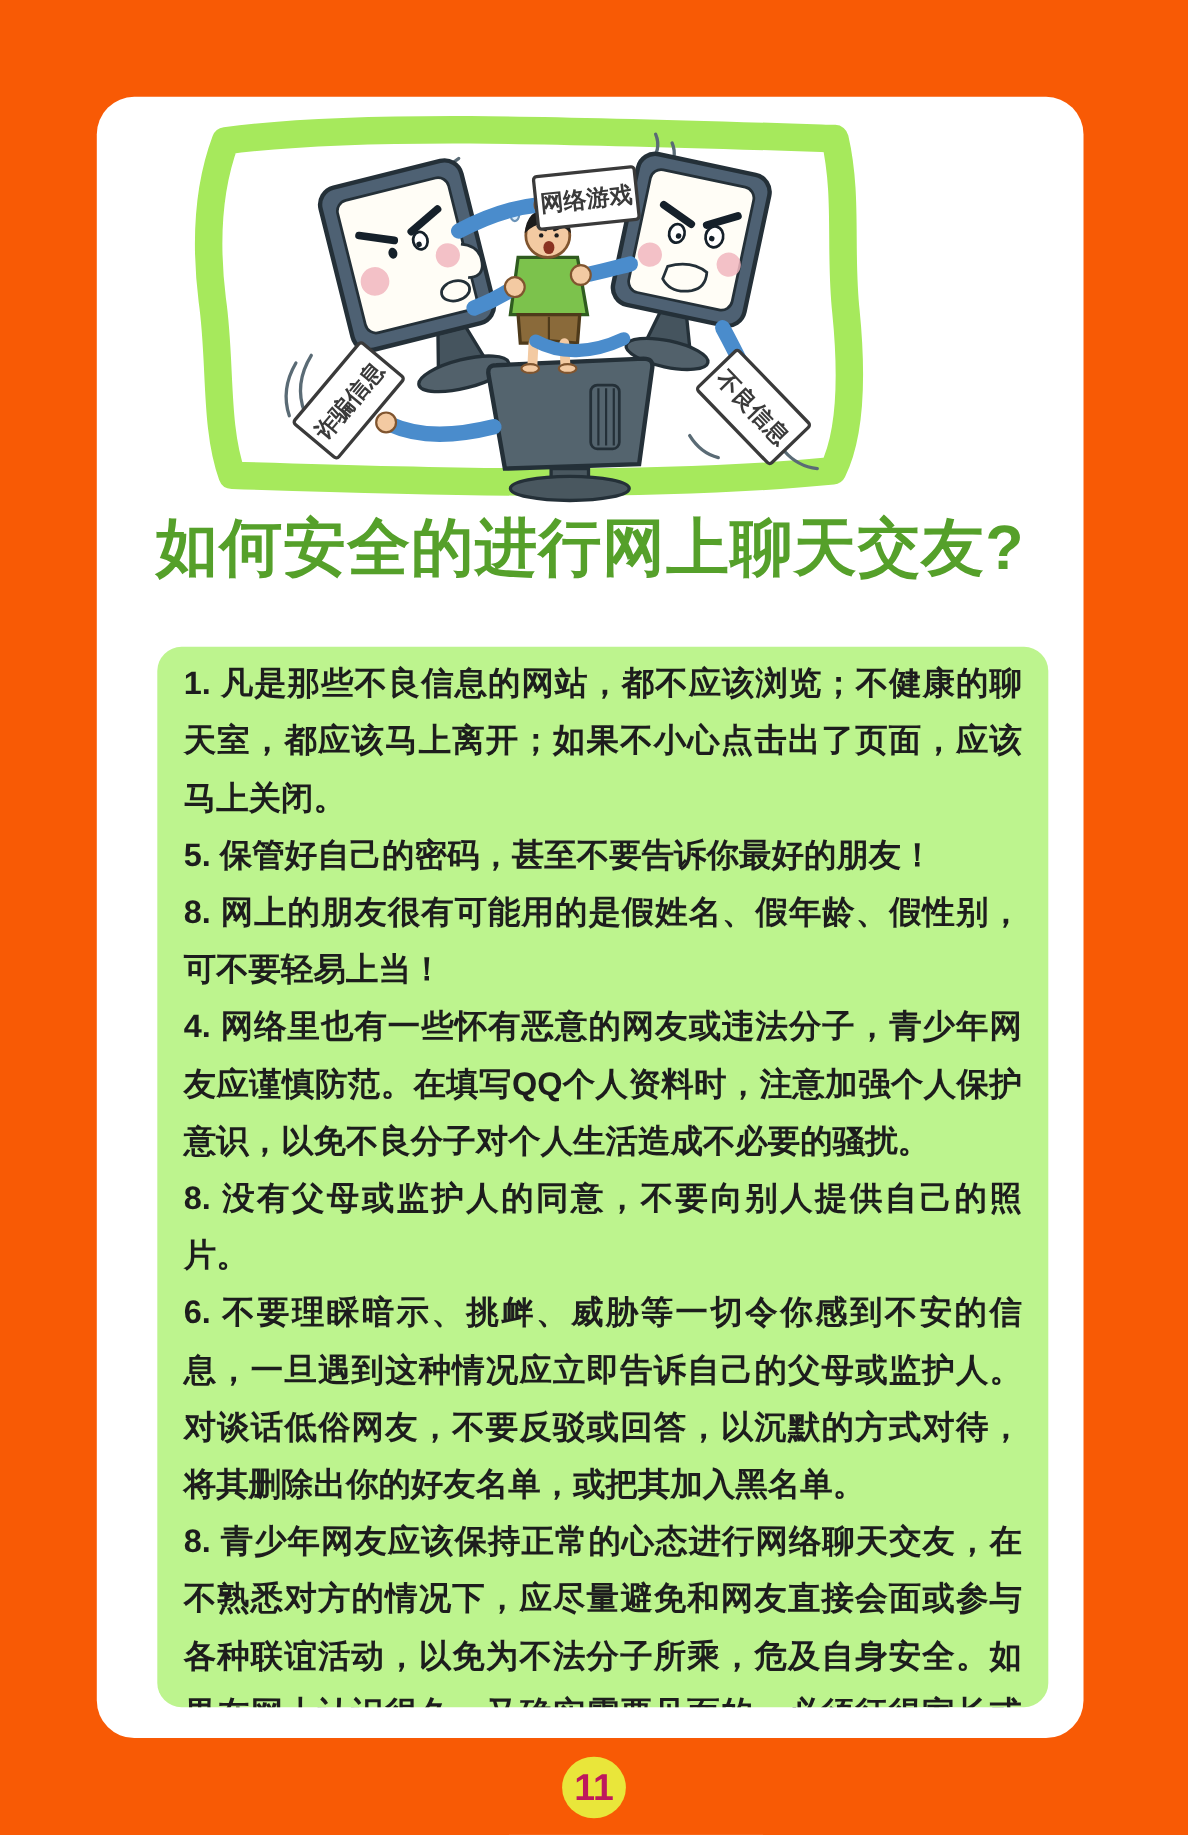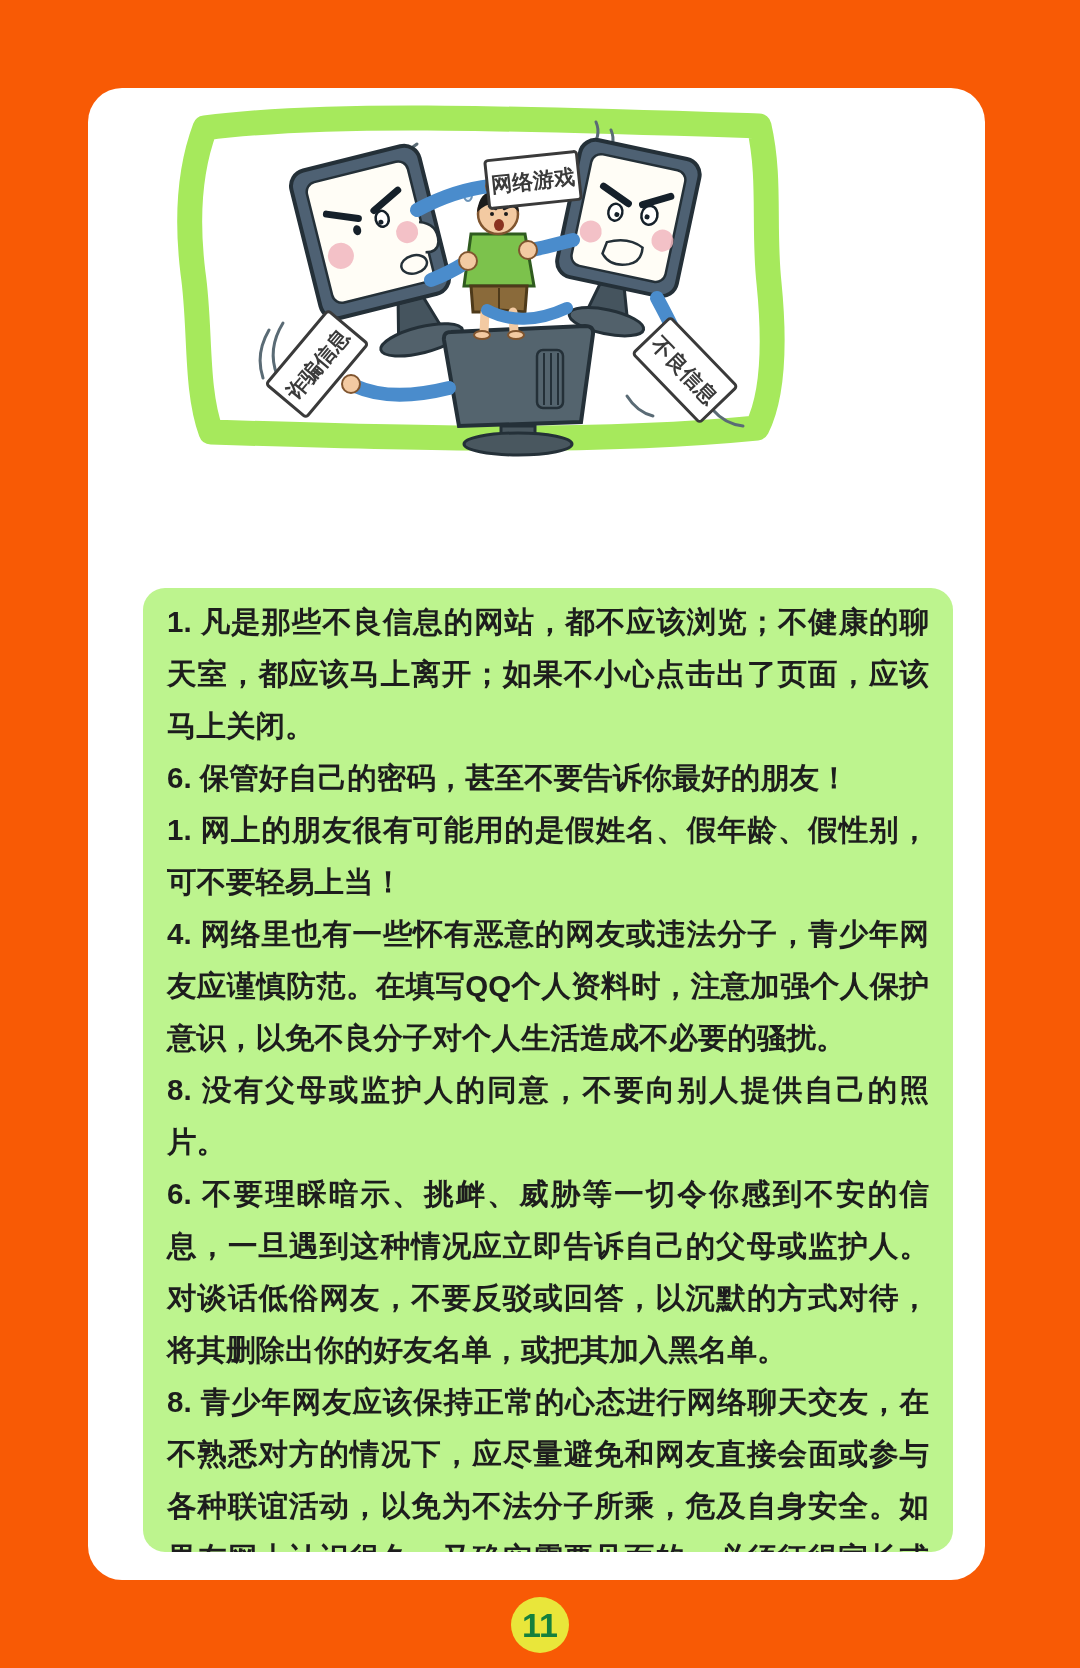--- a/index.html
+++ b/index.html
@@ -30,21 +30,21 @@
   }
   .tips p{
     margin:0;
     font-size:29.5px;line-height:52px;font-weight:600;
     color:#1d1d1d;text-align:justify;
   }
   .page-number{
     position:absolute;left:511px;top:1597px;width:58px;height:56px;
     background:#e9e63a;border-radius:50%;
     display:flex;align-items:center;justify-content:center;
-    font-size:34px;font-weight:700;color:#15803d;
+    font-size:34px;font-weight:700;color:#be185d;
   }
   svg text{font-family:"Liberation Sans","DejaVu Sans",sans-serif;}
 </style>
 </head>
 <body>
 
 <div class="page">
   <div class="card">
 
     <div class="illustration">
@@ -155,25 +155,26 @@
           <rect x="104" y="240" width="96" height="52" rx="3" fill="#ffffff" stroke="#3a3a3a" stroke-width="3"></rect>
           <text x="152" y="274" text-anchor="middle" font-size="21" font-weight="bold" fill="#3a3a3a">诈骗信息</text>
         </g>
         <g transform="rotate(46 520 272)">
           <rect x="472" y="246" width="96" height="52" rx="3" fill="#ffffff" stroke="#3a3a3a" stroke-width="3"></rect>
           <text x="520" y="280" text-anchor="middle" font-size="21" font-weight="bold" fill="#3a3a3a">不良信息</text>
         </g>
       </svg>
     </div>
 
+    <h1 class="page-title">如何安全的进行网上聊天交友?</h1>
 
     <div class="tips">
       <p>1. 凡是那些不良信息的网站，都不应该浏览；不健康的聊天室，都应该马上离开；如果不小心点击出了页面，应该马上关闭。</p>
-      <p>6. 保管好自己的密码，甚至不要告诉你最好的朋友！</p>
-      <p>1. 网上的朋友很有可能用的是假姓名、假年龄、假性别，可不要轻易上当！</p>
+      <p>5. 保管好自己的密码，甚至不要告诉你最好的朋友！</p>
+      <p>8. 网上的朋友很有可能用的是假姓名、假年龄、假性别，可不要轻易上当！</p>
       <p>4. 网络里也有一些怀有恶意的网友或违法分子，青少年网友应谨慎防范。在填写QQ个人资料时，注意加强个人保护意识，以免不良分子对个人生活造成不必要的骚扰。</p>
       <p>8. 没有父母或监护人的同意，不要向别人提供自己的照片。</p>
       <p>6. 不要理睬暗示、挑衅、威胁等一切令你感到不安的信息，一旦遇到这种情况应立即告诉自己的父母或监护人。对谈话低俗网友，不要反驳或回答，以沉默的方式对待，将其删除出你的好友名单，或把其加入黑名单。</p>
       <p>8. 青少年网友应该保持正常的心态进行网络聊天交友，在不熟悉对方的情况下，应尽量避免和网友直接会面或参与各种联谊活动，以免为不法分子所乘，危及自身安全。如果在网上认识很久，又确实需要见面的，必须征得家长或监护人的同意，并由他们陪同，地点要选在公共场所。同时，要加强戒备心理。</p>
     </div>
   </div>
 
   <div class="page-number">
     <span>11</span>
   </div>

